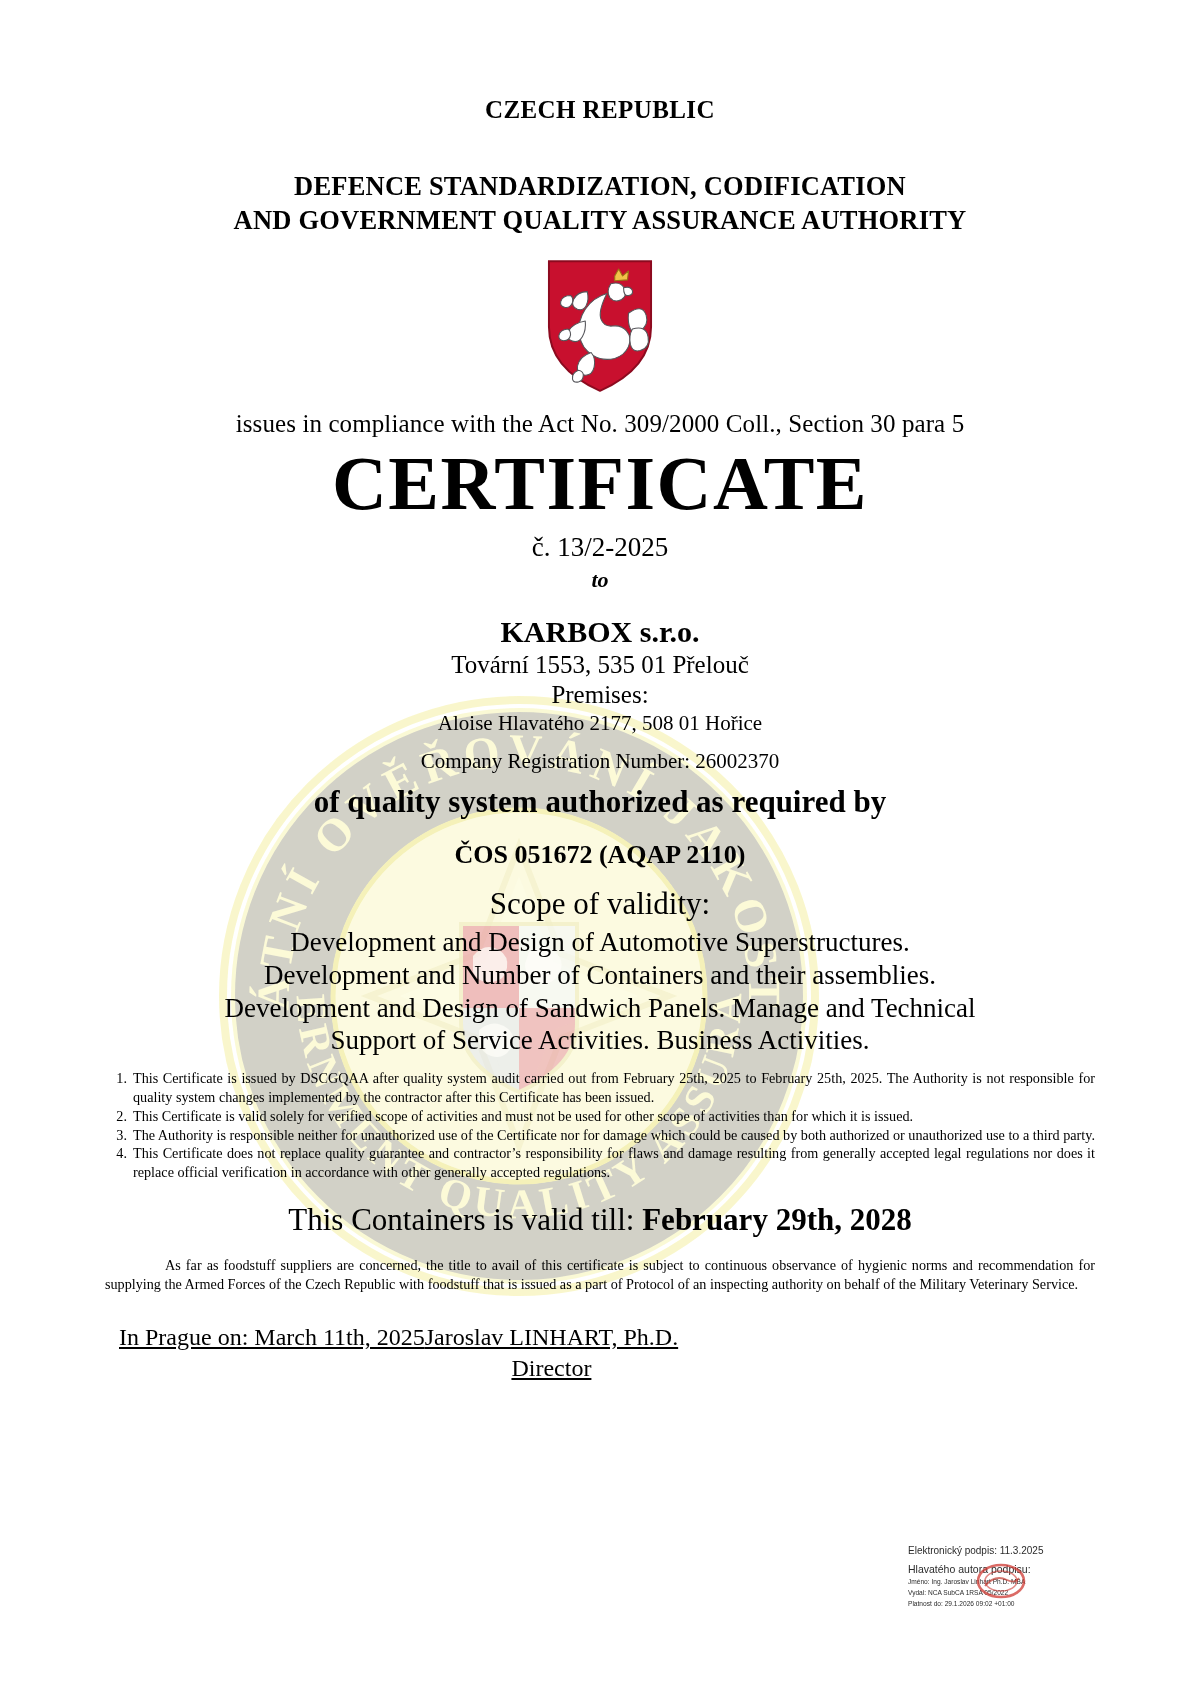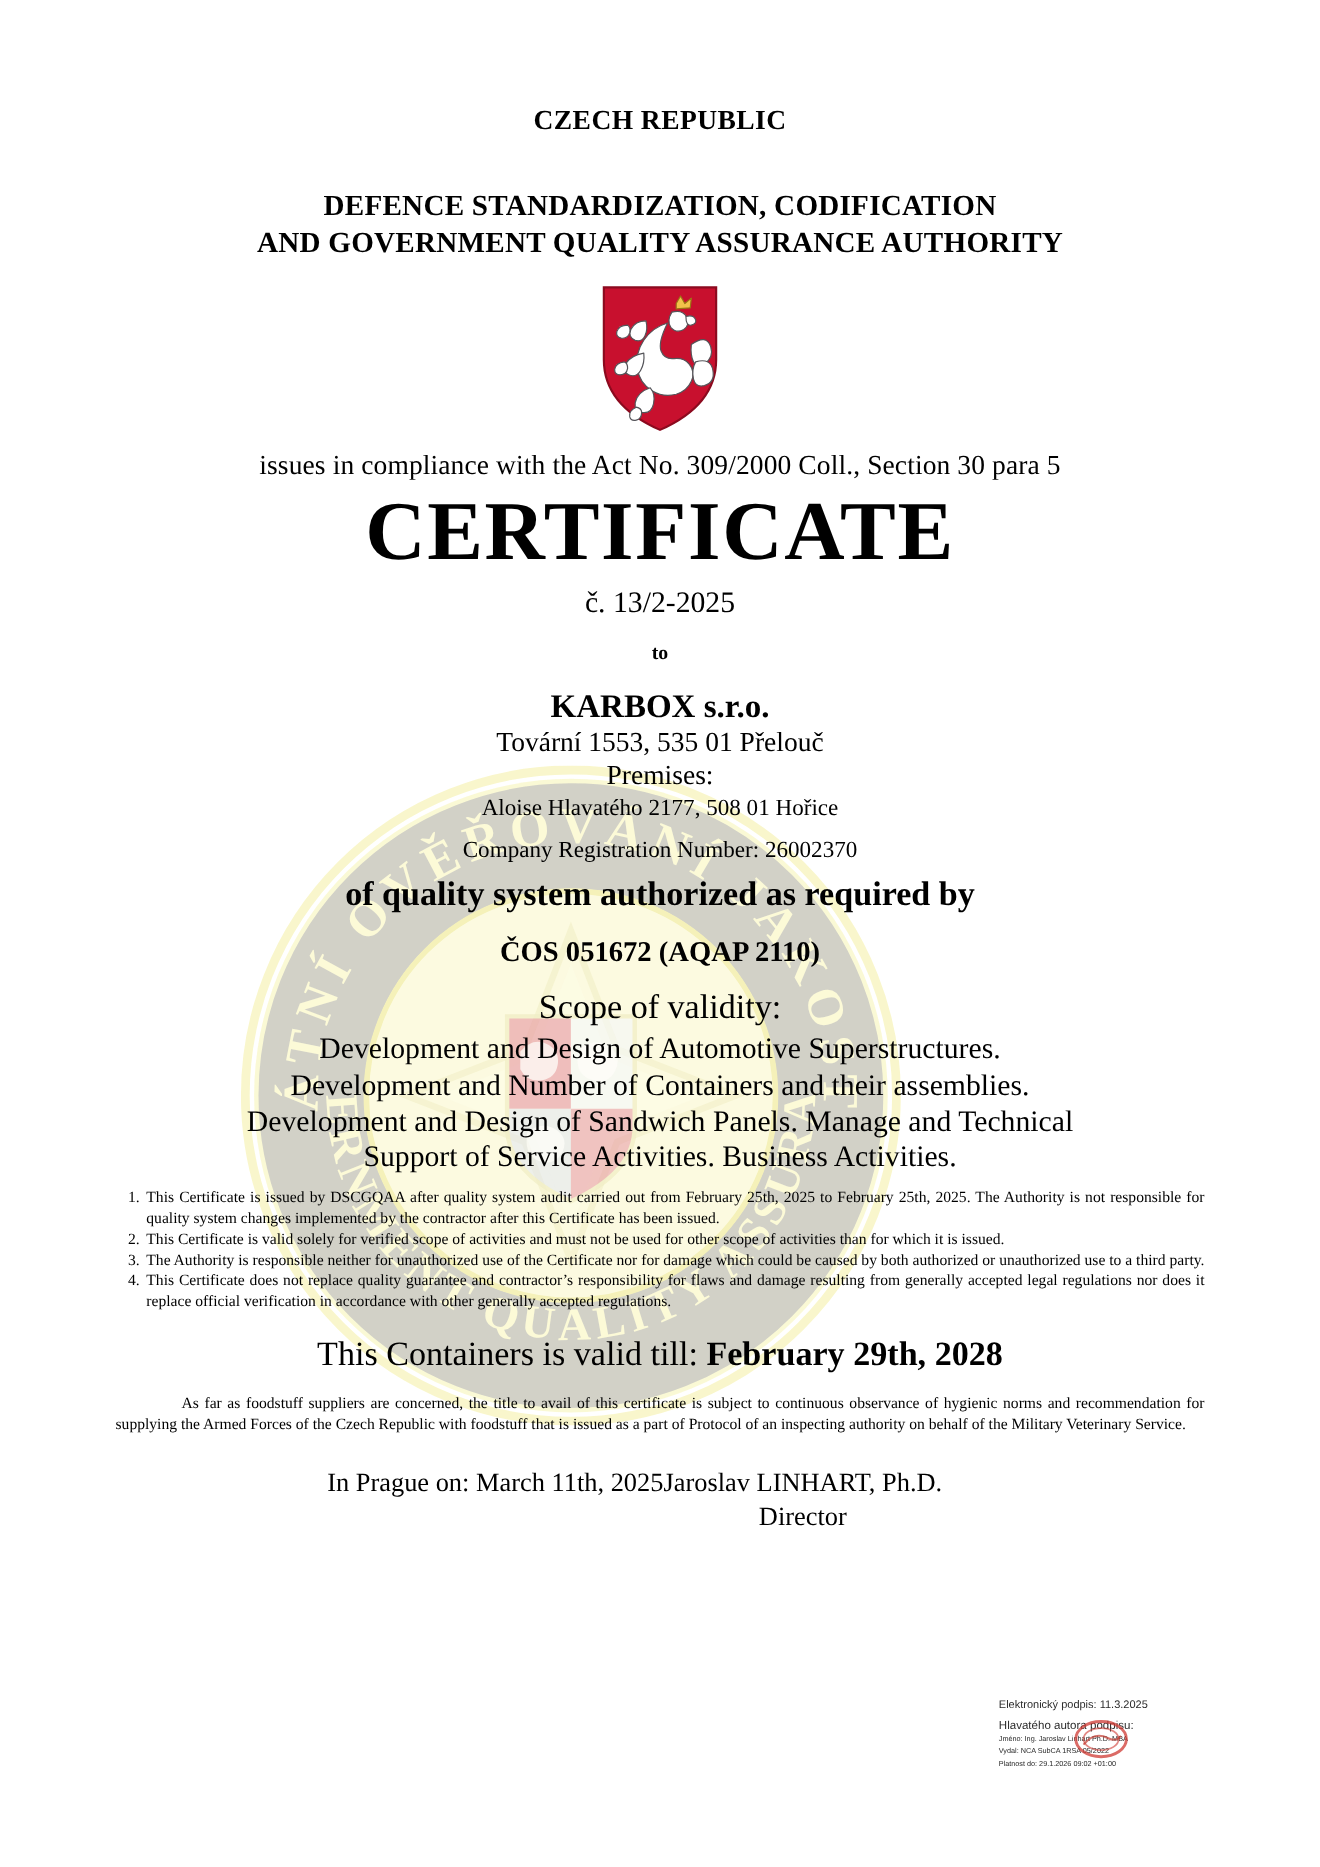--- a/index.html
+++ b/index.html
@@ -67,22 +67,23 @@
     letter-spacing:1.5px;
     line-height:1.05;
     margin-top:6px;
   }
   .cert-number{
     font-size:27px;
     margin-top:8px;
   }
   .to-word{
     font-weight:bold;
-    font-size:18px;
-    margin-top:20px;
+    font-size:22px;
+    margin-top:4px;
+    font-style:italic;
   }
   .company-name{
     font-weight:bold;
     font-size:30px;
     margin-top:22px;
   }
   .company-addr{
     font-size:25px;
     margin-top:2px;
   }
@@ -150,23 +151,24 @@
     font-size:14.2px;
     line-height:1.35;
     text-align:justify;
     text-indent:60px;
   }
 
   
   .sig-row{
     margin-top:30px;
     display:flex;
-    justify-content:center;
+    justify-content:flex-start;
     align-items:flex-start;
     font-size:24px;
+    text-decoration:underline;
   }
   .sig-left{text-align:left;padding-left:14px;}
   .sig-right{text-align:center;padding-right:60px;}
   .sig-right .role{margin-top:4px;}
 
   
   .esign{
     position:absolute;
     left:908px;top:1448px;
     width:170px;

